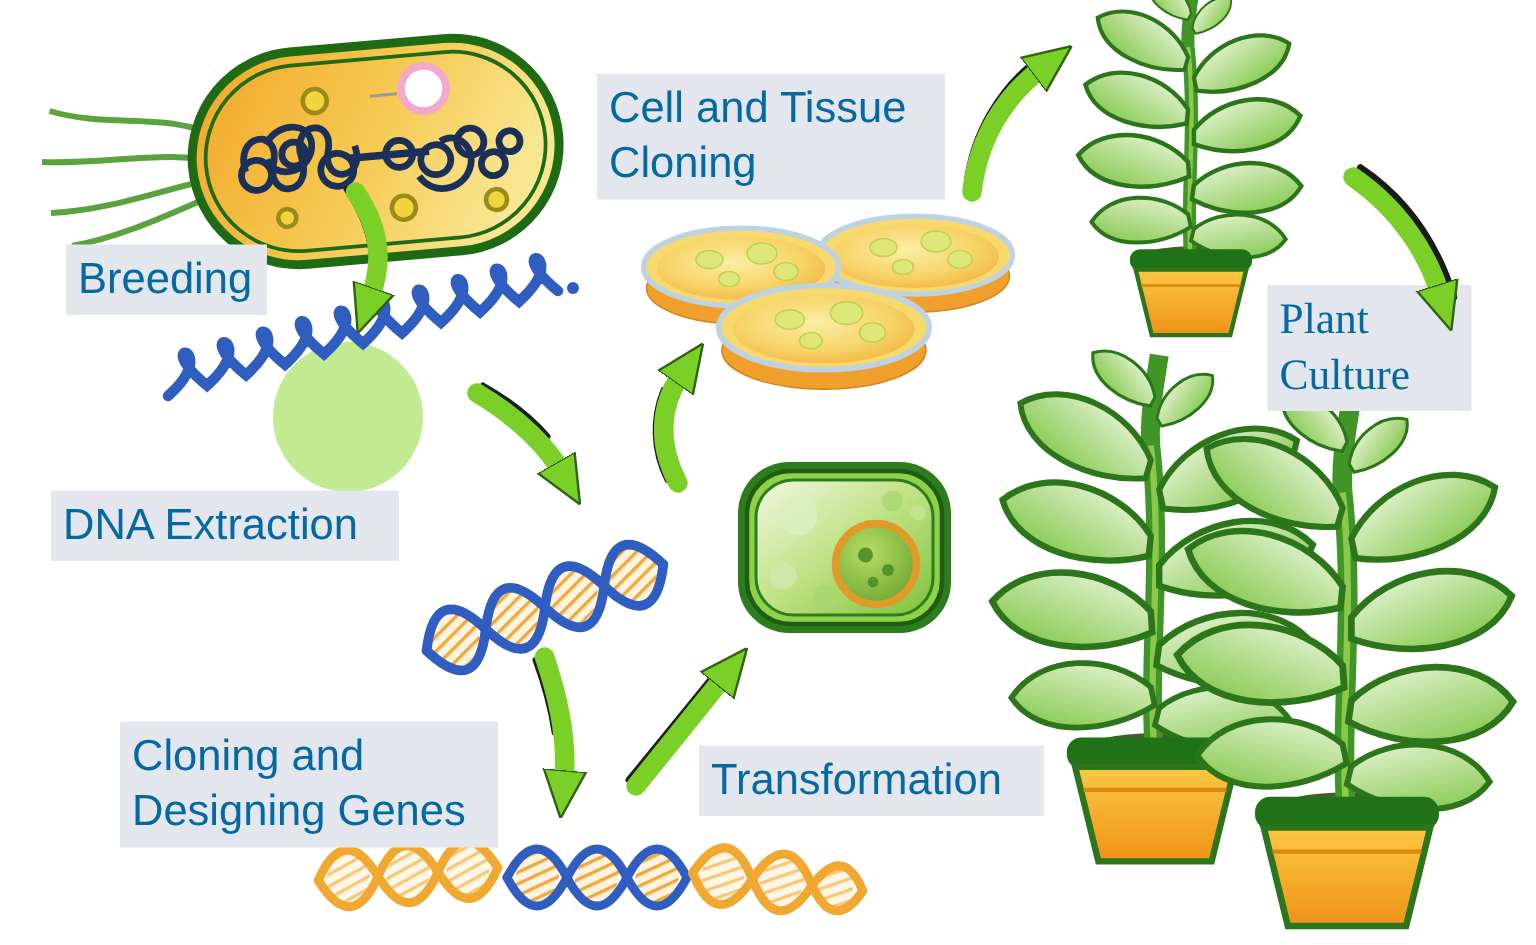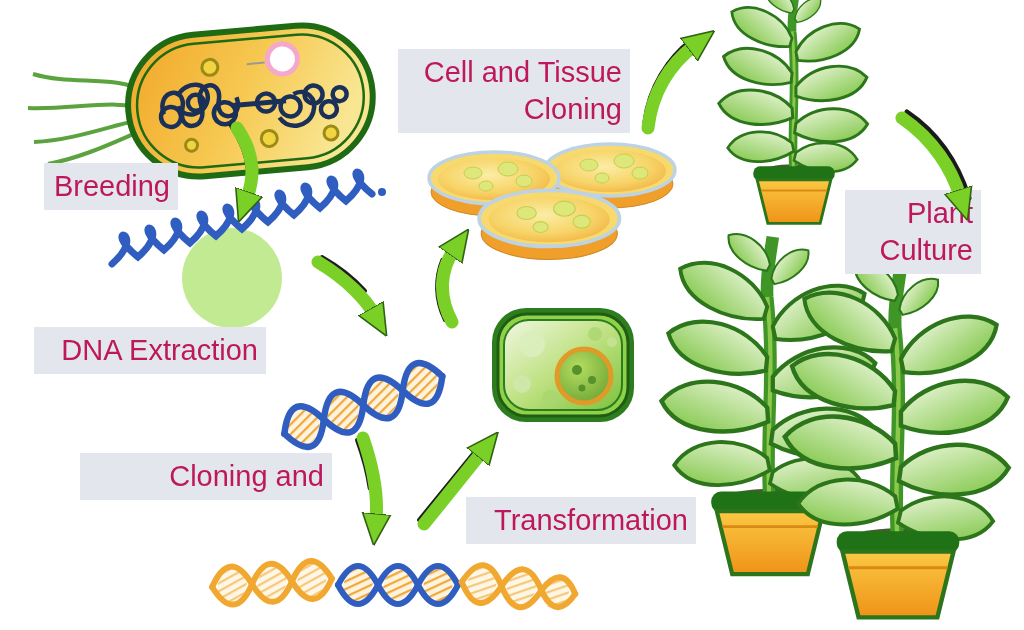--- a/index.html
+++ b/index.html
@@ -1,26 +1,26 @@
 <!DOCTYPE html>
 <html><head>
 <meta charset="utf-8">
 <style>
   html,body{margin:0;padding:0;background:#ffffff;}
   .stage{position:relative;width:1024px;height:630px;background:#ffffff;overflow:hidden;
          font-family:"Liberation Sans",sans-serif;}
   .layer{position:absolute;left:0;top:0;}
-  .lbl{position:absolute;background:#e4e6ee;color:#be185d;text-align:right;
+  .lbl{position:absolute;background:#e4e6ee;color:#0369a1;text-align:left;
        font-size:29px;line-height:37px;padding:5px 8px;white-space:nowrap;z-index:2;}
   #lbl-bacteria{left:44px;top:163px;width:118px;}
   #lbl-dna{left:22px;top:327px;width:216px;margin-left:12px;}
-  #lbl-cloning{left:80px;top:453px;width:236px;}
+  #lbl-cloning{left:80px;top:481px;width:236px;}
   #lbl-transformation{left:466px;top:497px;width:214px;}
   #lbl-culture{left:398px;top:49px;width:216px;}
-  #lbl-breeding{left:845px;top:190px;width:120px;}
+  #lbl-breeding{left:845px;top:190px;width:120px;font-family:Liberation Serif, serif;}
   svg{display:block;}
   .z1{z-index:1;} .z3{z-index:3;pointer-events:none;}
 </style>
 </head>
 <body>
 
 <div class="stage">
 
   <svg class="layer z1" width="1024" height="630" viewBox="0 0 1024 630">
     <defs>
@@ -219,20 +219,21 @@
   </svg>
 
   <div class="lbl" id="lbl-bacteria">Breeding</div>
 
   <div class="lbl" id="lbl-dna">
     <span>DNA Extraction</span><br>
   </div>
 
   <div class="lbl" id="lbl-cloning">
     <span>Cloning and</span><br>
+    <span>Designing Genes</span>
   </div>
 
   <div class="lbl" id="lbl-transformation">Transformation</div>
 
   <div class="lbl" id="lbl-culture">
     <span>Cell and Tissue</span><br>
     <span>Cloning</span>
   </div>
 
   <div class="lbl" id="lbl-breeding">

